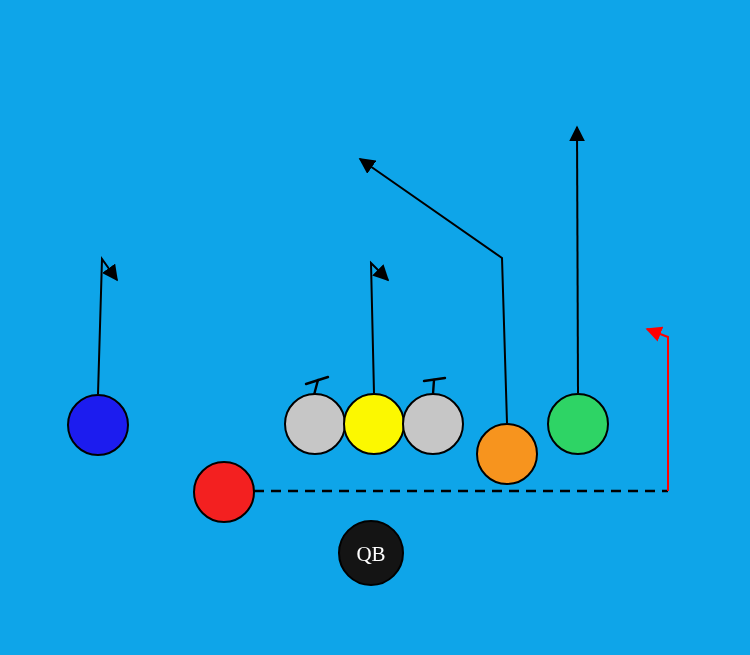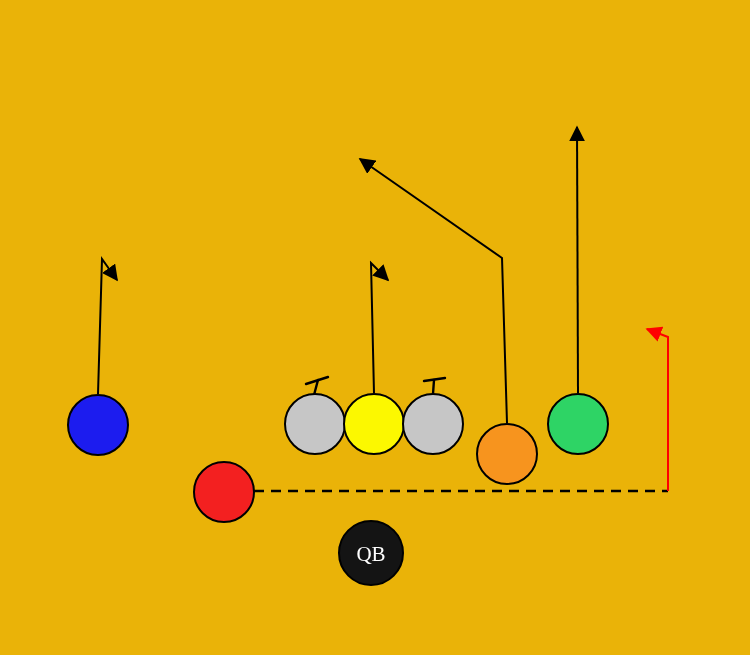--- a/index.html
+++ b/index.html
@@ -5,21 +5,21 @@
   html, body {
     margin: 0;
     padding: 0;
     background: #ffffff;
     font-family: "Liberation Sans", sans-serif;
   }
   .stage {
     position: relative;
     width: 750px;
     height: 655px;
-    background: #eab308;
+    background: #0ea5e9;
     overflow: hidden;
   }
   svg.play-svg {
     display: block;
     width: 750px;
     height: 655px;
   }
 </style>
 </head>
 <body>

